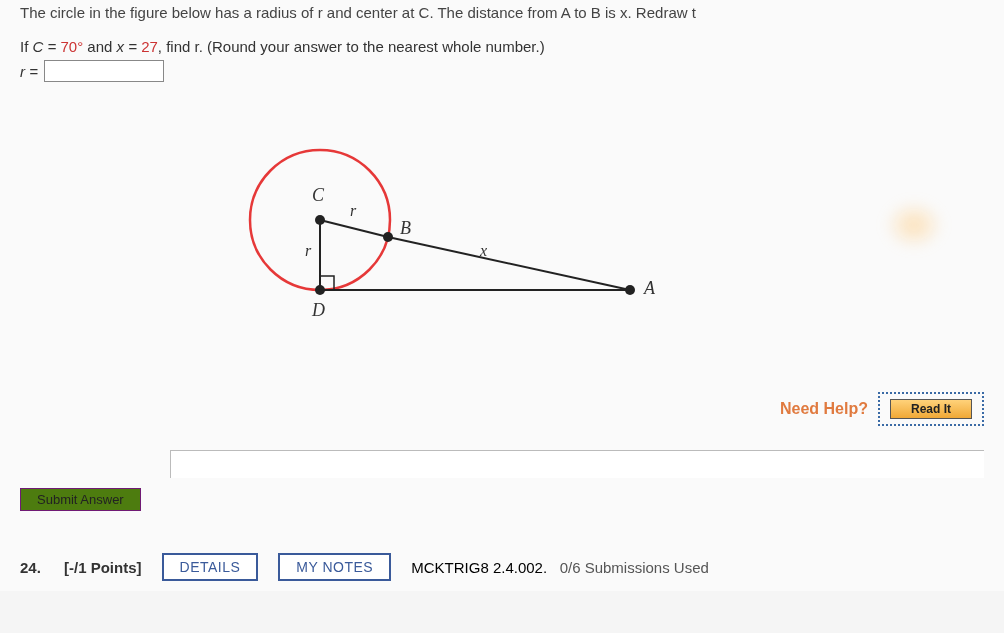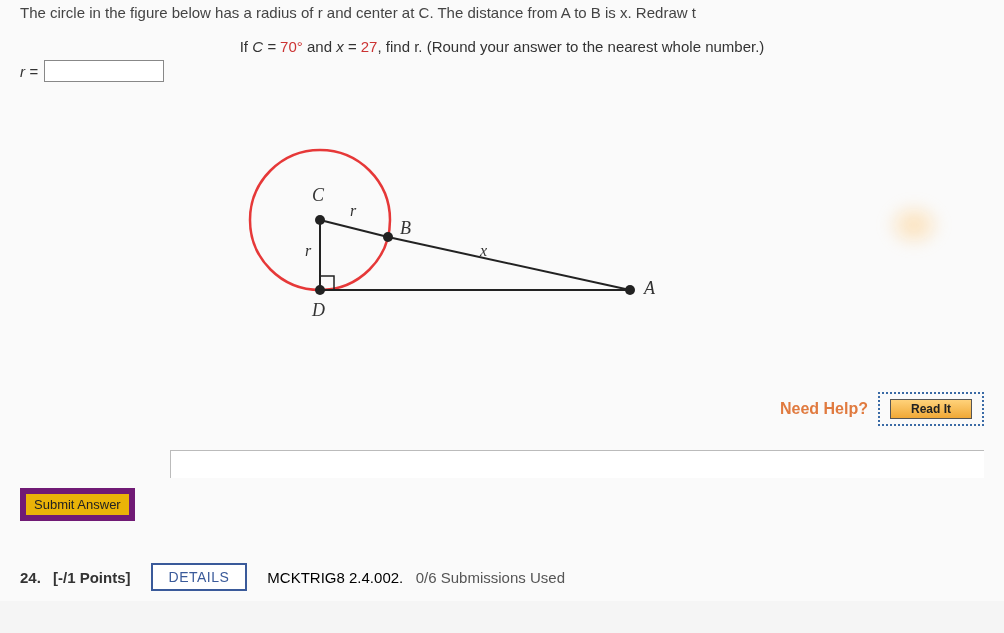--- a/index.html
+++ b/index.html
@@ -18,21 +18,20 @@
     }
     .intro-text {
       font-size: 15px;
       color: #444;
       padding: 4px 0 14px;
     }
     .question-line {
       font-size: 15px;
       color: #333;
       padding: 3px 0;
-      text-align: center;
     }
     .red-val { color: #cc3333; }
     .ital { font-style: italic; }
     .answer-row {
       display: flex;
       align-items: center;
       padding: 2px 0 8px;
     }
     .answer-row .lbl {
       font-style: italic;
@@ -86,23 +85,23 @@
       margin-top: 20px;
       margin-left: 150px;
       height: 28px;
       background: #fff;
     }
     .submit-row {
       margin-top: 10px;
       padding-bottom: 30px;
     }
     .submit-btn {
-      background: #eab308;
-      border: 6px solid #701a75;
-      padding: 3px 8px;
+      background: #4d7c0f;
+      border: 1px solid #701a75;
+      padding: 3px 16px;
       font-size: 13px;
       color: #222;
       cursor: pointer;
     }
     .footer {
       display: flex;
       align-items: center;
       gap: 20px;
       padding: 12px 0 10px;
       font-size: 15px;
@@ -186,21 +185,22 @@
 
   <div class="divider-box"></div>
 
   <div class="submit-row">
     <button class="submit-btn">Submit Answer</button>
   </div>
 
   <div class="footer">
     <span>
       <span class="q-num">24.</span>
-      <span class="q-num" style="margin-left:8px;">[-/1 Points]</span>
+      <span class="q-num" style="margin-left:19px;">[-/1 Points]</span>
     </span>
     <span class="box-btn">DETAILS</span>
+    <span class="box-btn">MY NOTES</span>
     <span>
       <span class="ref-text">MCKTRIG8 2.4.002.</span>
       &nbsp;&nbsp;<span class="sub-used">0/6 Submissions Used</span>
     </span>
   </div>
 </div>
 
 </body></html>

